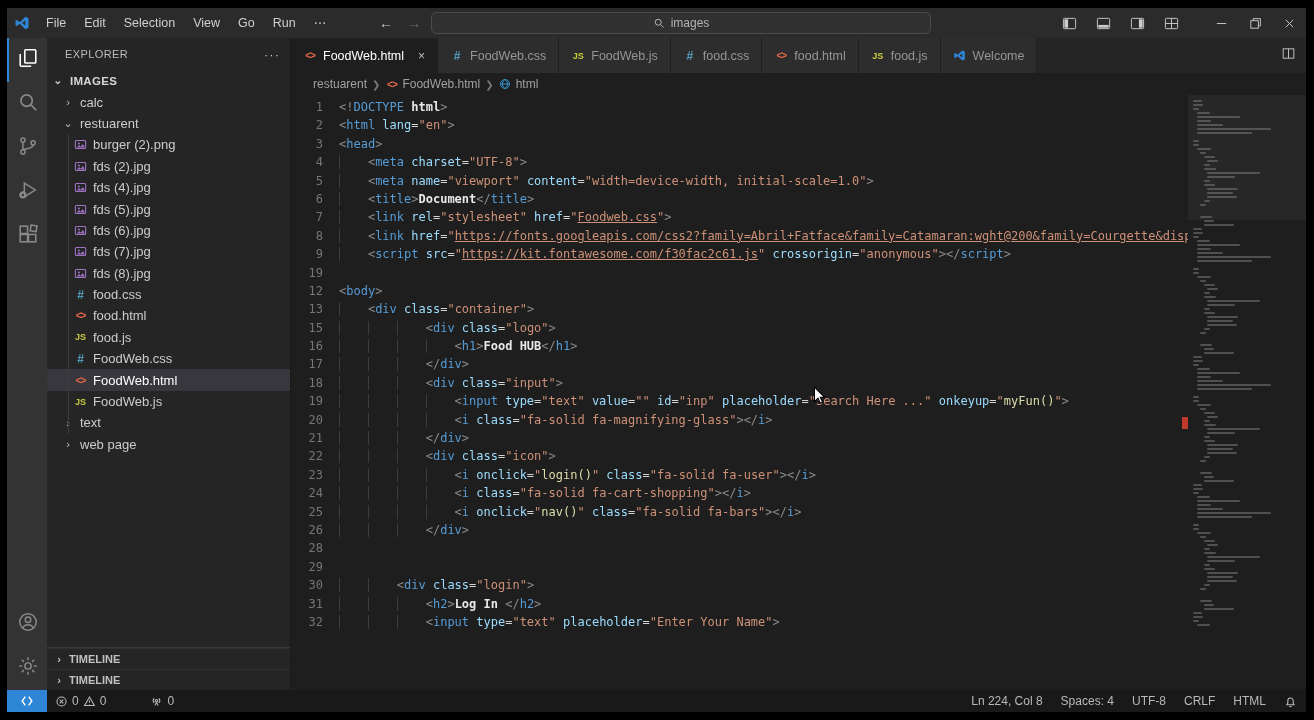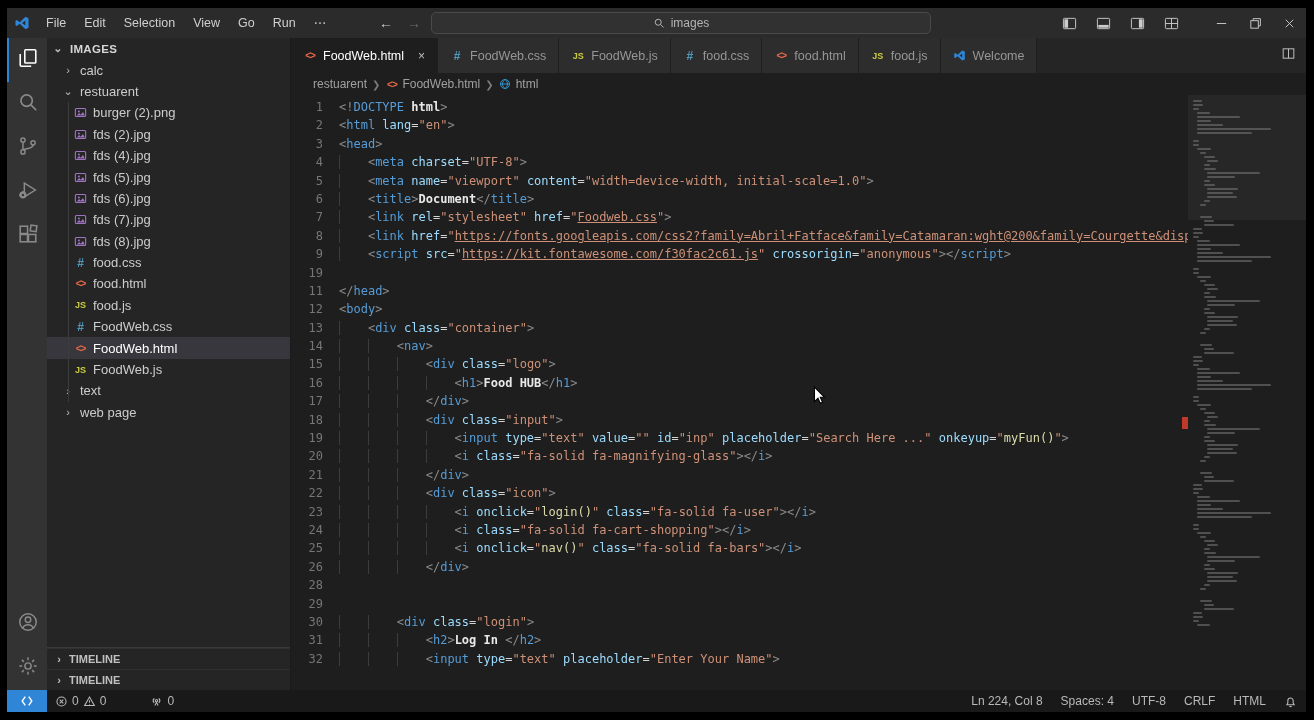--- a/index.html
+++ b/index.html
@@ -230,20 +230,24 @@
         </div>
         <div class="ab-item">
           <span><svg viewBox="0 0 24 24" fill="none" stroke="currentColor" stroke-width="1.6">
               <circle cx="12" cy="12" r="3.4"></circle>
               <path d="M12 2.5v3.2M12 18.3v3.2M2.5 12h3.2M18.3 12h3.2M5.3 5.3l2.2 2.2M16.5 16.5l2.2 2.2M18.7 5.3l-2.2 2.2M7.5 16.5l-2.2 2.2"></path>
             </svg></span>
         </div>
       </div>
 
     <div class="sidebar">
+      <div class="sb-header">
+        <span>EXPLORER</span>
+        <span class="dots">···</span>
+      </div>
       <div class="tree">
           <div class="tree-row root">
             <span class="chev">⌄</span>
             <span>IMAGES</span>
           </div>
           <div class="tree-row" style="padding-left: 14px;">
             <span class="chev">›</span>
             <span>calc</span>
           </div>
           <div class="tree-row" style="padding-left: 14px;">
@@ -459,24 +463,22 @@
             <div class="cl"><span class="gut">1</span><span class="cl-body"><span class="tk-p">&lt;!</span><span class="tk-t">DOCTYPE</span><span class="tk-b"> html</span><span class="tk-p">&gt;</span></span></div>
             <div class="cl"><span class="gut">2</span><span class="cl-body"><span class="tk-p">&lt;</span><span class="tk-t">html</span><span class="tk-a"> lang</span><span class="tk-w">=</span><span class="tk-s">"en"</span><span class="tk-p">&gt;</span></span></div>
             <div class="cl"><span class="gut">3</span><span class="cl-body"><span class="tk-p">&lt;</span><span class="tk-t">head</span><span class="tk-p">&gt;</span></span></div>
             <div class="cl"><span class="gut">4</span><span class="cl-body"><span class="tk-i">    </span><span class="tk-p">&lt;</span><span class="tk-t">meta</span><span class="tk-a"> charset</span><span class="tk-w">=</span><span class="tk-s">"UTF-8"</span><span class="tk-p">&gt;</span></span></div>
             <div class="cl"><span class="gut">5</span><span class="cl-body"><span class="tk-i">    </span><span class="tk-p">&lt;</span><span class="tk-t">meta</span><span class="tk-a"> name</span><span class="tk-w">=</span><span class="tk-s">"viewport"</span><span class="tk-a"> content</span><span class="tk-w">=</span><span class="tk-s">"width=device-width, initial-scale=1.0"</span><span class="tk-p">&gt;</span></span></div>
             <div class="cl"><span class="gut">6</span><span class="cl-body"><span class="tk-i">    </span><span class="tk-p">&lt;</span><span class="tk-t">title</span><span class="tk-p">&gt;</span><span class="tk-b">Document</span><span class="tk-p">&lt;/</span><span class="tk-t">title</span><span class="tk-p">&gt;</span></span></div>
             <div class="cl"><span class="gut">7</span><span class="cl-body"><span class="tk-i">    </span><span class="tk-p">&lt;</span><span class="tk-t">link</span><span class="tk-a"> rel</span><span class="tk-w">=</span><span class="tk-s">"stylesheet"</span><span class="tk-a"> href</span><span class="tk-w">=</span><span class="tk-s">"</span><span class="tk-u">Foodweb.css</span><span class="tk-s">"</span><span class="tk-p">&gt;</span></span></div>
             <div class="cl"><span class="gut">8</span><span class="cl-body"><span class="tk-i">    </span><span class="tk-p">&lt;</span><span class="tk-t">link</span><span class="tk-a"> href</span><span class="tk-w">=</span><span class="tk-s">"</span><span class="tk-u">https://fonts.googleapis.com/css2?family=Abril+Fatface&amp;family=Catamaran:wght@200&amp;family=Courgette&amp;display=swap</span></span></div>
             <div class="cl"><span class="gut">9</span><span class="cl-body"><span class="tk-i">    </span><span class="tk-p">&lt;</span><span class="tk-t">script</span><span class="tk-a"> src</span><span class="tk-w">=</span><span class="tk-s">"</span><span class="tk-u">https://kit.fontawesome.com/f30fac2c61.js</span><span class="tk-s">"</span><span class="tk-a"> crossorigin</span><span class="tk-w">=</span><span class="tk-s">"anonymous"</span><span class="tk-p">&gt;</span><span class="tk-p">&lt;/</span><span class="tk-t">script</span><span class="tk-p">&gt;</span></span></div>
             <div class="cl"><span class="gut">19</span><span class="cl-body"></span></div>
-            <div class="cl"><span class="gut">11</span><span class="cl-body"><span class="tk-p">&lt;/</span><span class="tk-t">head</span><span class="tk-p">&gt;</span></span></div>
             <div class="cl"><span class="gut">12</span><span class="cl-body"><span class="tk-p">&lt;</span><span class="tk-t">body</span><span class="tk-p">&gt;</span></span></div>
             <div class="cl"><span class="gut">13</span><span class="cl-body"><span class="tk-i">    </span><span class="tk-p">&lt;</span><span class="tk-t">div</span><span class="tk-a"> class</span><span class="tk-w">=</span><span class="tk-s">"container"</span><span class="tk-p">&gt;</span></span></div>
-            <div class="cl"><span class="gut">14</span><span class="cl-body"><span class="tk-i">        </span><span class="tk-p">&lt;</span><span class="tk-t">nav</span><span class="tk-p">&gt;</span></span></div>
             <div class="cl"><span class="gut">15</span><span class="cl-body"><span class="tk-i">            </span><span class="tk-p">&lt;</span><span class="tk-t">div</span><span class="tk-a"> class</span><span class="tk-w">=</span><span class="tk-s">"logo"</span><span class="tk-p">&gt;</span></span></div>
             <div class="cl"><span class="gut">16</span><span class="cl-body"><span class="tk-i">                </span><span class="tk-p">&lt;</span><span class="tk-t">h1</span><span class="tk-p">&gt;</span><span class="tk-b">Food HUB</span><span class="tk-p">&lt;/</span><span class="tk-t">h1</span><span class="tk-p">&gt;</span></span></div>
             <div class="cl"><span class="gut">17</span><span class="cl-body"><span class="tk-i">            </span><span class="tk-p">&lt;/</span><span class="tk-t">div</span><span class="tk-p">&gt;</span></span></div>
             <div class="cl"><span class="gut">18</span><span class="cl-body"><span class="tk-i">            </span><span class="tk-p">&lt;</span><span class="tk-t">div</span><span class="tk-a"> class</span><span class="tk-w">=</span><span class="tk-s">"input"</span><span class="tk-p">&gt;</span></span></div>
             <div class="cl"><span class="gut">19</span><span class="cl-body"><span class="tk-i">                </span><span class="tk-p">&lt;</span><span class="tk-t">input</span><span class="tk-a"> type</span><span class="tk-w">=</span><span class="tk-s">"text"</span><span class="tk-a"> value</span><span class="tk-w">=</span><span class="tk-s">""</span><span class="tk-a"> id</span><span class="tk-w">=</span><span class="tk-s">"inp"</span><span class="tk-a"> placeholder</span><span class="tk-w">=</span><span class="tk-s">"Search Here ..."</span><span class="tk-a"> onkeyup</span><span class="tk-w">=</span><span class="tk-s">"</span><span class="tk-f">myFun()</span><span class="tk-s">"</span><span class="tk-p">&gt;</span></span></div>
             <div class="cl"><span class="gut">20</span><span class="cl-body"><span class="tk-i">                </span><span class="tk-p">&lt;</span><span class="tk-t">i</span><span class="tk-a"> class</span><span class="tk-w">=</span><span class="tk-s">"fa-solid fa-magnifying-glass"</span><span class="tk-p">&gt;</span><span class="tk-p">&lt;/</span><span class="tk-t">i</span><span class="tk-p">&gt;</span></span></div>
             <div class="cl"><span class="gut">21</span><span class="cl-body"><span class="tk-i">            </span><span class="tk-p">&lt;/</span><span class="tk-t">div</span><span class="tk-p">&gt;</span></span></div>
             <div class="cl"><span class="gut">22</span><span class="cl-body"><span class="tk-i">            </span><span class="tk-p">&lt;</span><span class="tk-t">div</span><span class="tk-a"> class</span><span class="tk-w">=</span><span class="tk-s">"icon"</span><span class="tk-p">&gt;</span></span></div>
             <div class="cl"><span class="gut">23</span><span class="cl-body"><span class="tk-i">                </span><span class="tk-p">&lt;</span><span class="tk-t">i</span><span class="tk-a"> onclick</span><span class="tk-w">=</span><span class="tk-s">"</span><span class="tk-f">login()</span><span class="tk-s">"</span><span class="tk-a"> class</span><span class="tk-w">=</span><span class="tk-s">"fa-solid fa-user"</span><span class="tk-p">&gt;</span><span class="tk-p">&lt;/</span><span class="tk-t">i</span><span class="tk-p">&gt;</span></span></div>
             <div class="cl"><span class="gut">24</span><span class="cl-body"><span class="tk-i">                </span><span class="tk-p">&lt;</span><span class="tk-t">i</span><span class="tk-a"> class</span><span class="tk-w">=</span><span class="tk-s">"fa-solid fa-cart-shopping"</span><span class="tk-p">&gt;</span><span class="tk-p">&lt;/</span><span class="tk-t">i</span><span class="tk-p">&gt;</span></span></div>

